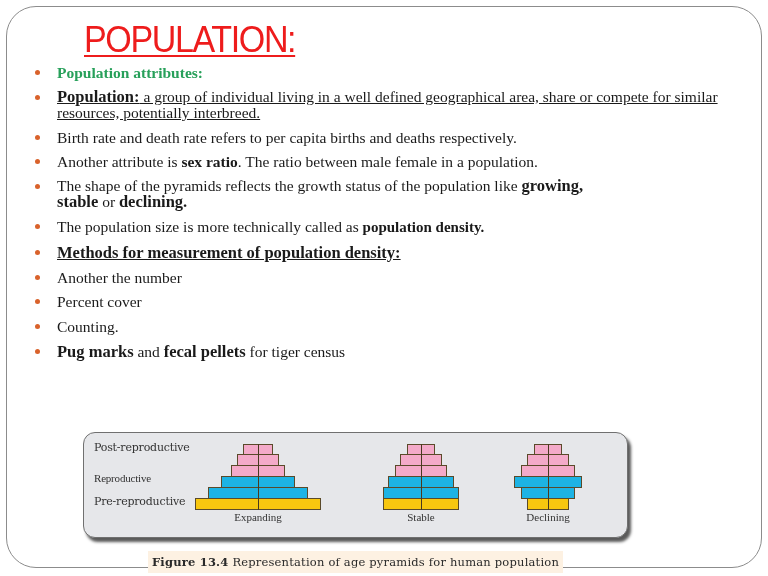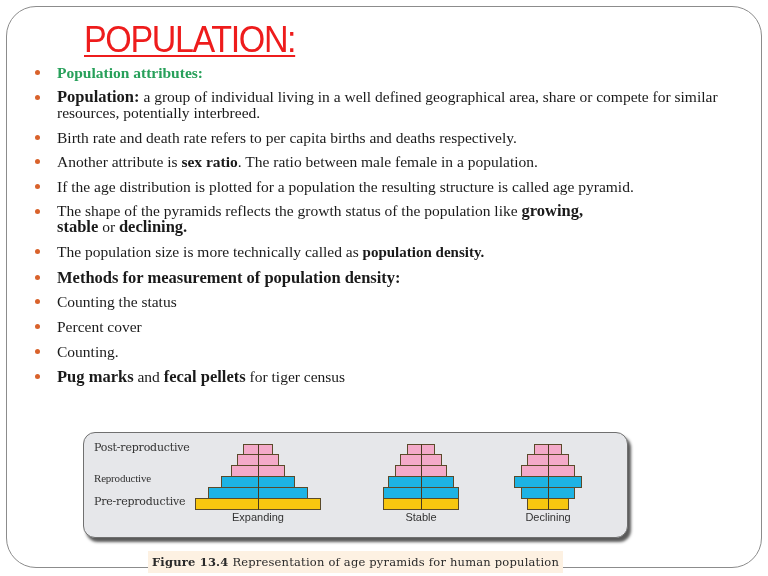--- a/index.html
+++ b/index.html
@@ -26,40 +26,40 @@
       list-style: none; margin: 0; padding: 0;
     }
     ul.bullets li {
       position: relative; padding-left: 24px;
       font-size: 15.5px; line-height: 17px; margin-bottom: 7.8px;
     }
     ul.bullets li::before {
       content: ""; position: absolute; left: 2px; top: 6px;
       width: 5px; height: 5px; border-radius: 50%; background: #d9622b;
     }
-    ul.bullets li.big { font-size: 16.5px; }
+    ul.bullets li.big { font-size: 16.5px; text-decoration: underline; }
     .green { color: #27a05a; font-weight: bold; }
     b { font-weight: bold; }
 
     .figure-box {
       position: absolute; left: 83px; top: 432px; width: 545px; height: 106px;
       background: #e6e7ea; border: 1.5px solid #707070; border-radius: 12px;
       box-shadow: 3px 4px 3px #5a5a5a; box-sizing: border-box;
     }
     .fig-label {
       position: absolute; font-family: "DejaVu Serif", serif; font-size: 11px;
       color: #333; letter-spacing: -0.2px;
     }
     .bar { position: absolute; box-sizing: border-box; border: 1px solid #5a4a2a; }
     .bar.pink { background: #f4aac9; }
     .bar.cyan { background: #1db3e4; }
     .bar.yellow { background: #f8c70f; }
     .axis { position: absolute; width: 1px; background: #4a3a20; }
     .pyr-name {
-      position: absolute; font-family: Liberation Sans, sans-serif; font-size: 11px; color: #333;
+      position: absolute; font-family: Liberation Serif, serif; font-size: 11px; color: #333;
       transform: translateX(-50%); white-space: nowrap;
     }
     .caption {
       position: absolute; left: 148px; top: 551px; height: 22px;
       padding: 0 4px; background: #fdf1e2;
       font-family: "DejaVu Serif", serif; font-size: 11.5px; line-height: 22px; color: #2a2a2a;
       white-space: nowrap; letter-spacing: 0.2px;
     }
     .caption b { font-weight: bold; }
   </style>
@@ -68,25 +68,24 @@
 
 <div class="frame"></div>
 
 <div class="title">POPULATION:</div>
 
 <ul class="bullets">
   <li><span class="green">Population attributes:</span></li>
   <li class="big" style="line-height:16px;"><b>Population:</b><span style="font-size:15.5px"> a group of individual living in a well defined geographical area, share or compete for similar resources, potentially interbreed.</span></li>
   <li><span>Birth rate and death rate refers to per capita births and deaths respectively.</span></li>
   <li><span>Another attribute is </span><b>sex ratio</b><span>. The ratio between male female in a population.</span></li>
-  <li><span>If the age distribution is plotted for a population the resulting structure is called age pyramid.</span></li>
   <li style="line-height:16px;"><span>The shape of the pyramids reflects the growth status of the population like </span><b class="big" style="font-size:16.5px">growing,</b><br><b style="font-size:16.5px">stable</b><span> or </span><b style="font-size:16.5px">declining.</b></li>
   <li><span>The population size is more technically called as </span><b style="font-size:15px">population density.</b></li>
   <li class="big"><b>Methods for measurement of population density:</b></li>
-  <li><span>Counting the status</span></li>
+  <li><span>Another the number</span></li>
   <li><span>Percent cover</span></li>
   <li><span>Counting.</span></li>
   <li><b style="font-size:16.5px">Pug marks</b><span> and </span><b style="font-size:16.5px">fecal pellets</b><span> for tiger census</span></li>
 </ul>
 
 <div class="figure-box"></div>
 <div id="figure-layer">
   <div class="fig-label" style="left:94px; top:441px;">Post-reproductive</div>
   <div class="fig-label" style="left:94px; top:472px;font-family:Liberation Serif, serif;">Reproductive</div>
   <div class="fig-label" style="left:94px; top:495px;">Pre-reproductive</div>

